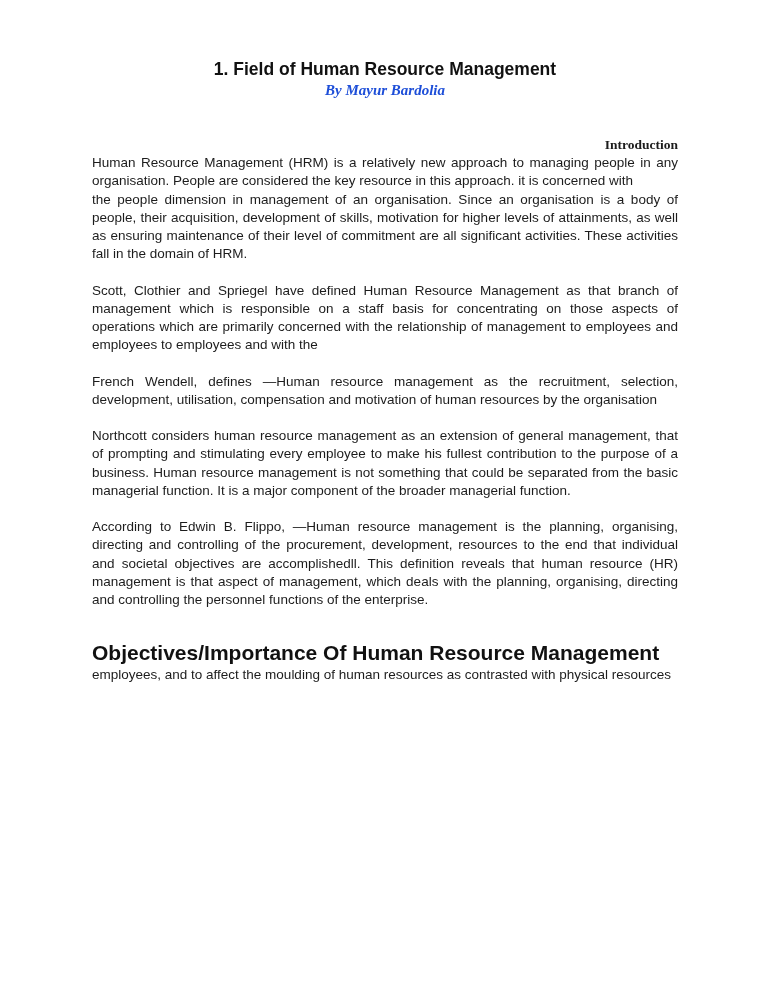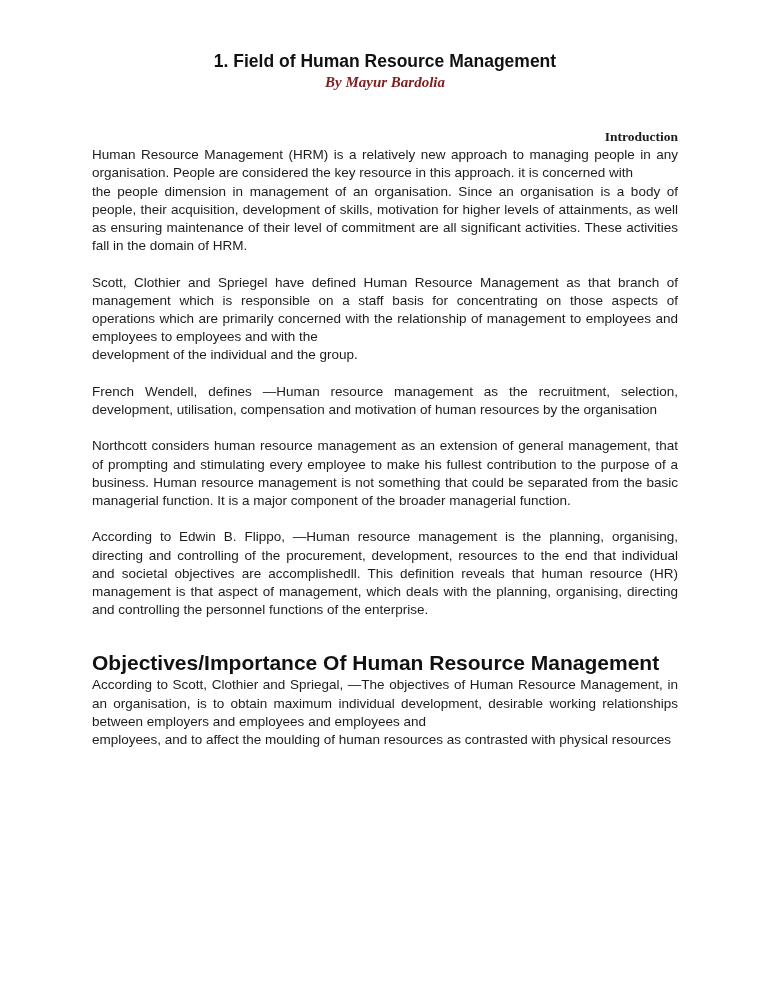--- a/index.html
+++ b/index.html
@@ -4,21 +4,21 @@
 <style>
   html, body {
     margin: 0;
     padding: 0;
     background: #ffffff;
   }
   .page {
     position: relative;
     width: 768px;
     height: 810px;
-    margin: 0 auto;
+    margin: 8px auto;
     background: #ffffff;
     box-sizing: border-box;
     padding: 50px 90px 16px 92px;
     font-family: "Liberation Sans", "DejaVu Sans", sans-serif;
     font-size: 13.5px;
     line-height: 18.2px;
     color: #1c1c1c;
     overflow: hidden;
   }
   .title {
@@ -30,21 +30,21 @@
     color: #111111;
   }
   .byline {
     text-align: center;
     font-family: "Liberation Serif", "DejaVu Serif", serif;
     font-style: italic;
     font-weight: bold;
     font-size: 15px;
     line-height: 19px;
     margin: 0 0 36px 0;
-    color: #7f1d1d;
+    color: #1d4ed8;
   }
   .block {
     margin: 0 0 18.2px 0;
   }
   .block p {
     margin: 0;
     text-align: justify;
   }
   .h3 {
     font-weight: bold;
@@ -79,38 +79,36 @@
   <div class="byline">By Mayur Bardolia</div>
 
   <div class="block">
     <div class="h3">Introduction</div>
     <p>Human Resource Management (HRM) is a relatively new approach to managing people in any organisation. People are considered the key resource in this approach. it is concerned with</p>
     <p>the people dimension in management of an organisation. Since an organisation is a body of people, their acquisition, development of skills, motivation for higher levels of attainments, as well as ensuring maintenance of their level of commitment are all significant activities. These activities fall in the domain of HRM.</p>
   </div>
 
   <div class="block">
     <p>Scott, Clothier and Spriegel have defined Human Resource Management as that branch of management which is responsible on a staff basis for concentrating on those aspects of operations which are primarily concerned with the relationship of management to employees and employees to employees and with the</p>
-    <p>development of the individual and the group.</p>
   </div>
 
 
   <div class="block">
     <p>French Wendell, defines —Human resource management as the recruitment, selection, development, utilisation, compensation and motivation of human resources by the organisation</p>
   </div>
 
   <div class="block">
     <p>Northcott considers human resource management as an extension of general management, that of prompting and stimulating every employee to make his fullest contribution to the purpose of a business. Human resource management is not something that could be separated from the basic managerial function. It is a major component of the broader managerial function.</p>
   </div>
 
   <div class="block">
     <p>According to Edwin B. Flippo, —Human resource management is the planning, organising, directing and controlling of the procurement, development, resources to the end that individual and societal objectives are accomplishedll. This definition reveals that human resource (HR) management is that aspect of management, which deals with the planning, organising, directing and controlling the personnel functions of the enterprise.</p>
   </div>
 
   <div class="section-heading">Objectives/Importance Of Human Resource Management</div>
 
   <div class="block objectives-block">
-    <p>According to Scott, Clothier and Spriegal, —The objectives of Human Resource Management, in an organisation, is to obtain maximum individual development, desirable working relationships between employers and employees and employees and</p>
     <p>employees, and to affect the moulding of human resources as contrasted with physical resources</p>
   </div>
 
   <div class="footer">| Notes By Mayur Bardolia</div>
 
 </div>
 
 </body></html>

